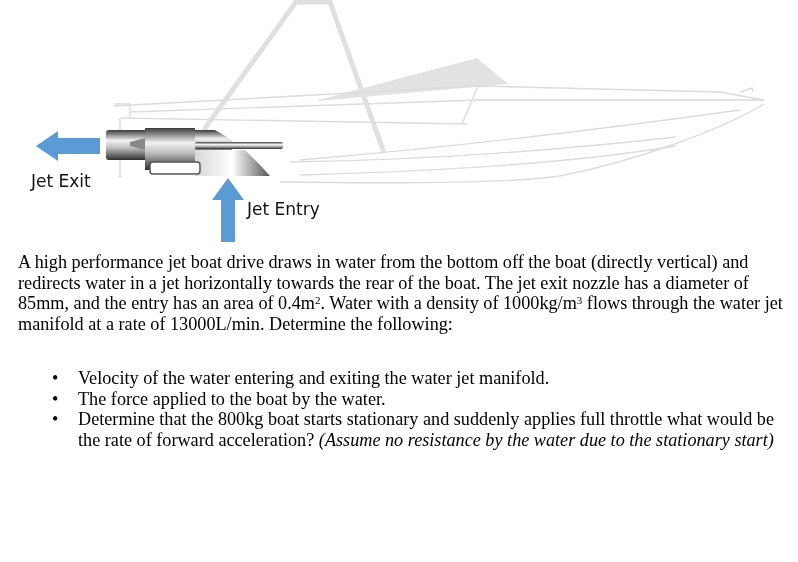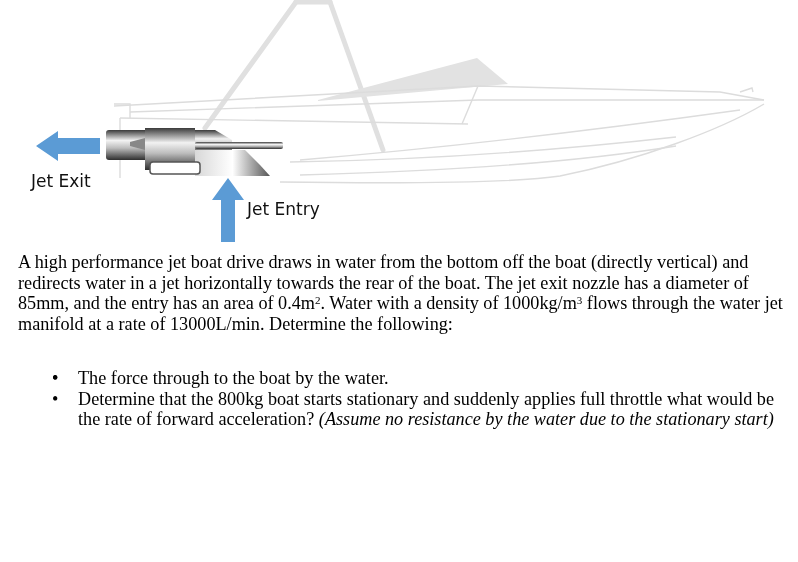--- a/index.html
+++ b/index.html
@@ -74,22 +74,23 @@
   </svg>
   <div class="label" id="lbl-exit">Jet Exit</div>
   <div class="label" id="lbl-entry">Jet Entry</div>
 </div>
 
 <div class="para"><span>A high performance jet boat drive draws in water from the bottom off the boat (directly vertical) and redirects water in a jet horizontally towards the rear of the boat. The jet exit nozzle has a diameter of 85mm, and the entry has an area of 0.4m</span><sup>2</sup><span>. Water with a density of 1000kg/m</span><sup>3</sup><span> flows through the water jet manifold at a rate of 13000L/min.  Determine the following:</span></div>
 
 <div class="bullets">
   <div class="bullet-item">
     <span class="bullet-dot">•</span>
+    <span>Velocity of the water entering and exiting the water jet manifold.</span>
   </div>
   <div class="bullet-item">
     <span class="bullet-dot">•</span>
-    <span>The force through to the boat by the water.</span>
+    <span>The force applied to the boat by the water.</span>
   </div>
   <div class="bullet-item">
     <span class="bullet-dot">•</span>
     <span>Determine that the 800kg boat starts stationary and suddenly applies full throttle what would be the rate of forward acceleration? </span><em>(Assume no resistance by the water due to the stationary start)</em>
   </div>
 </div>
 
 </body></html>

